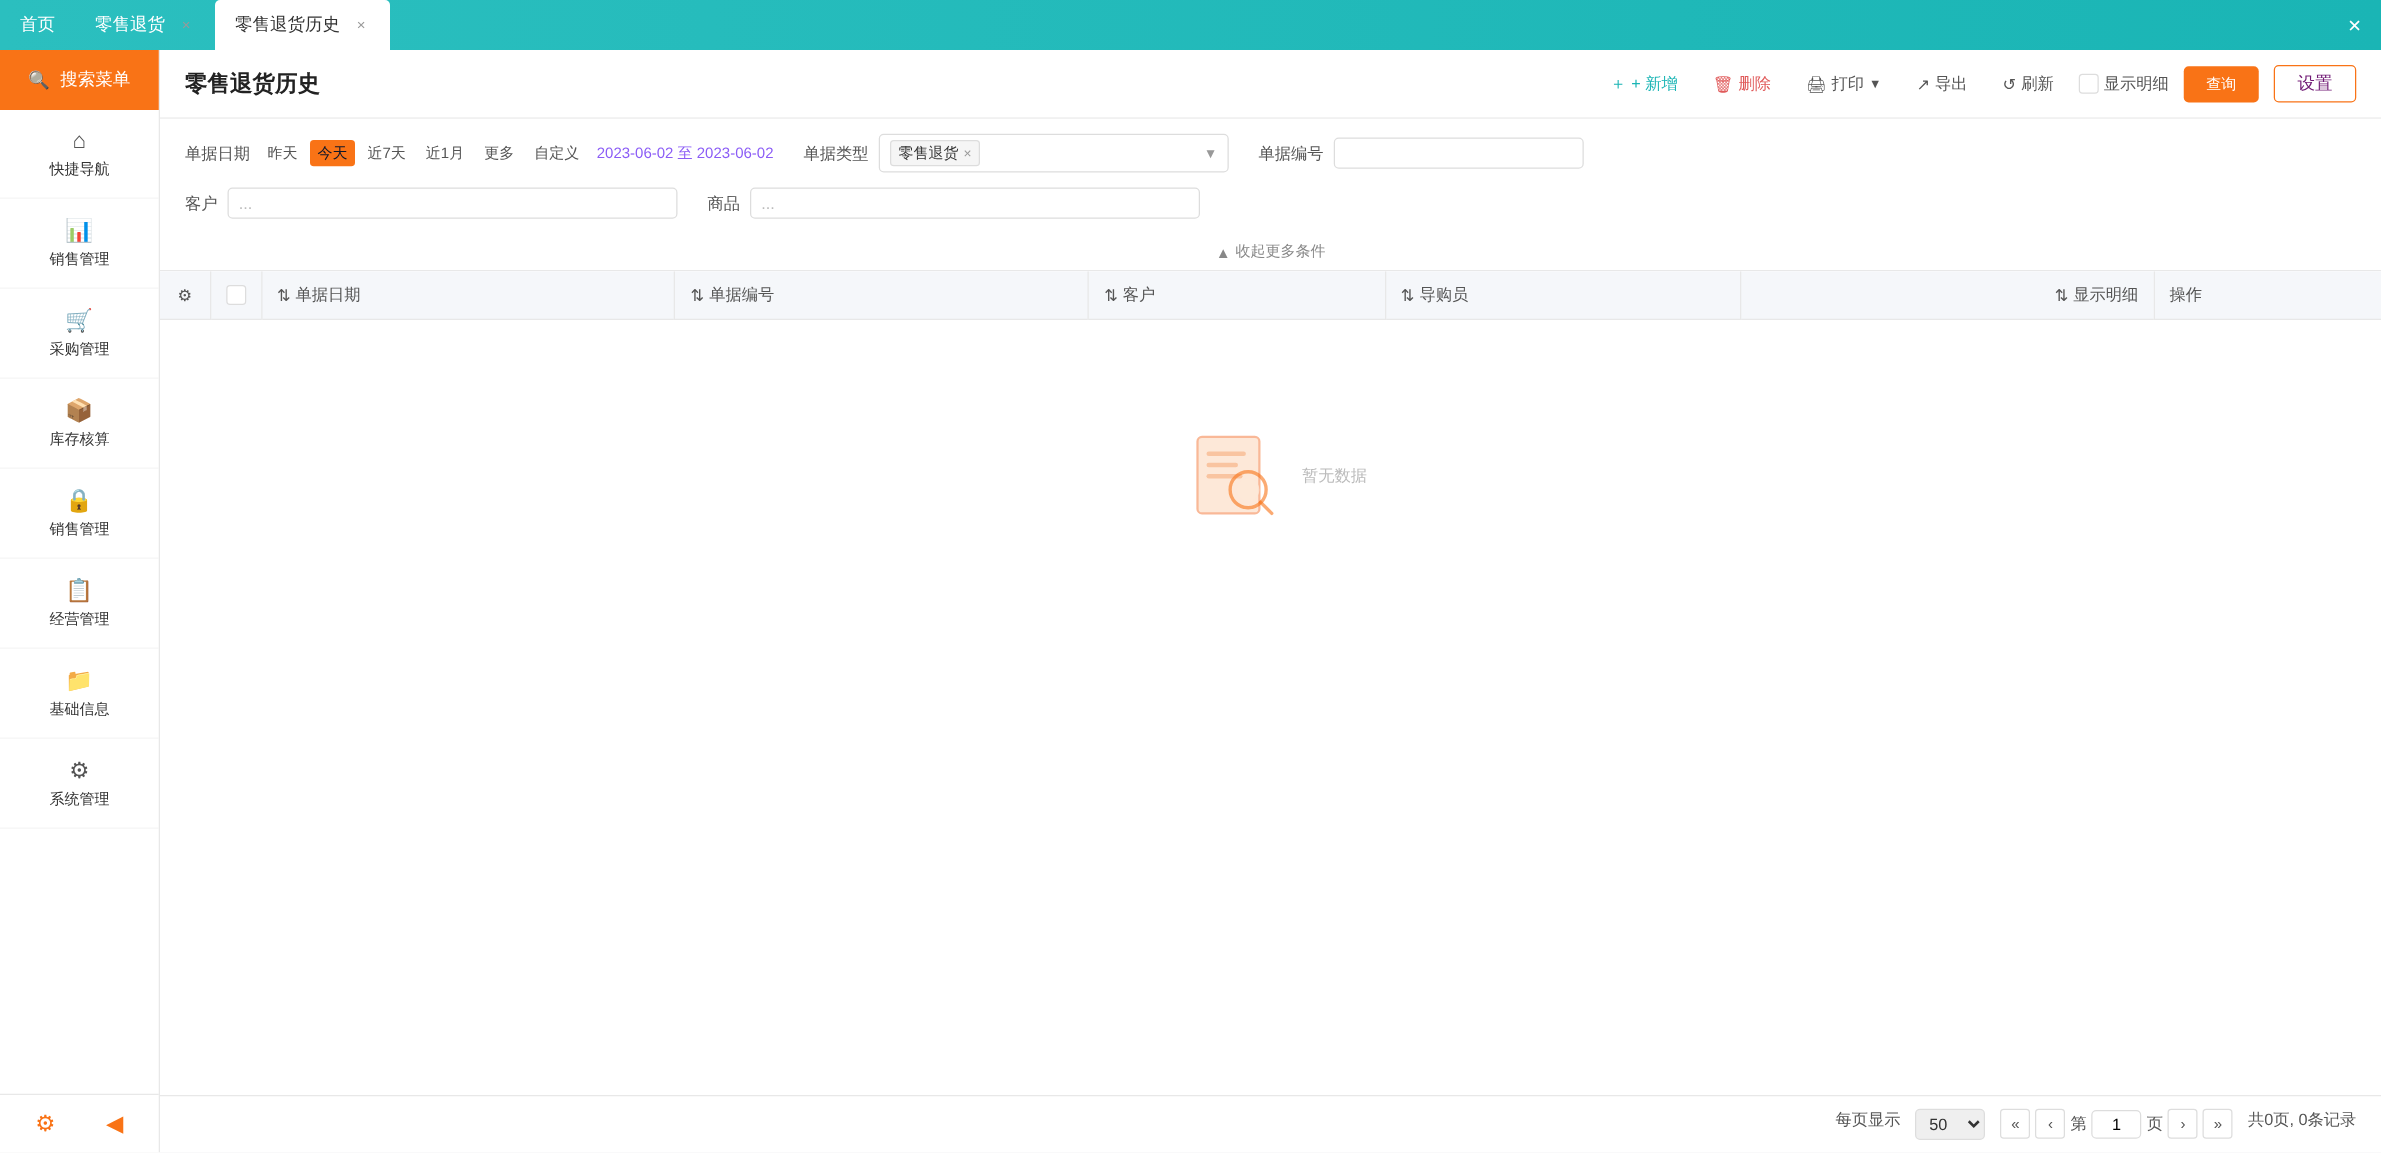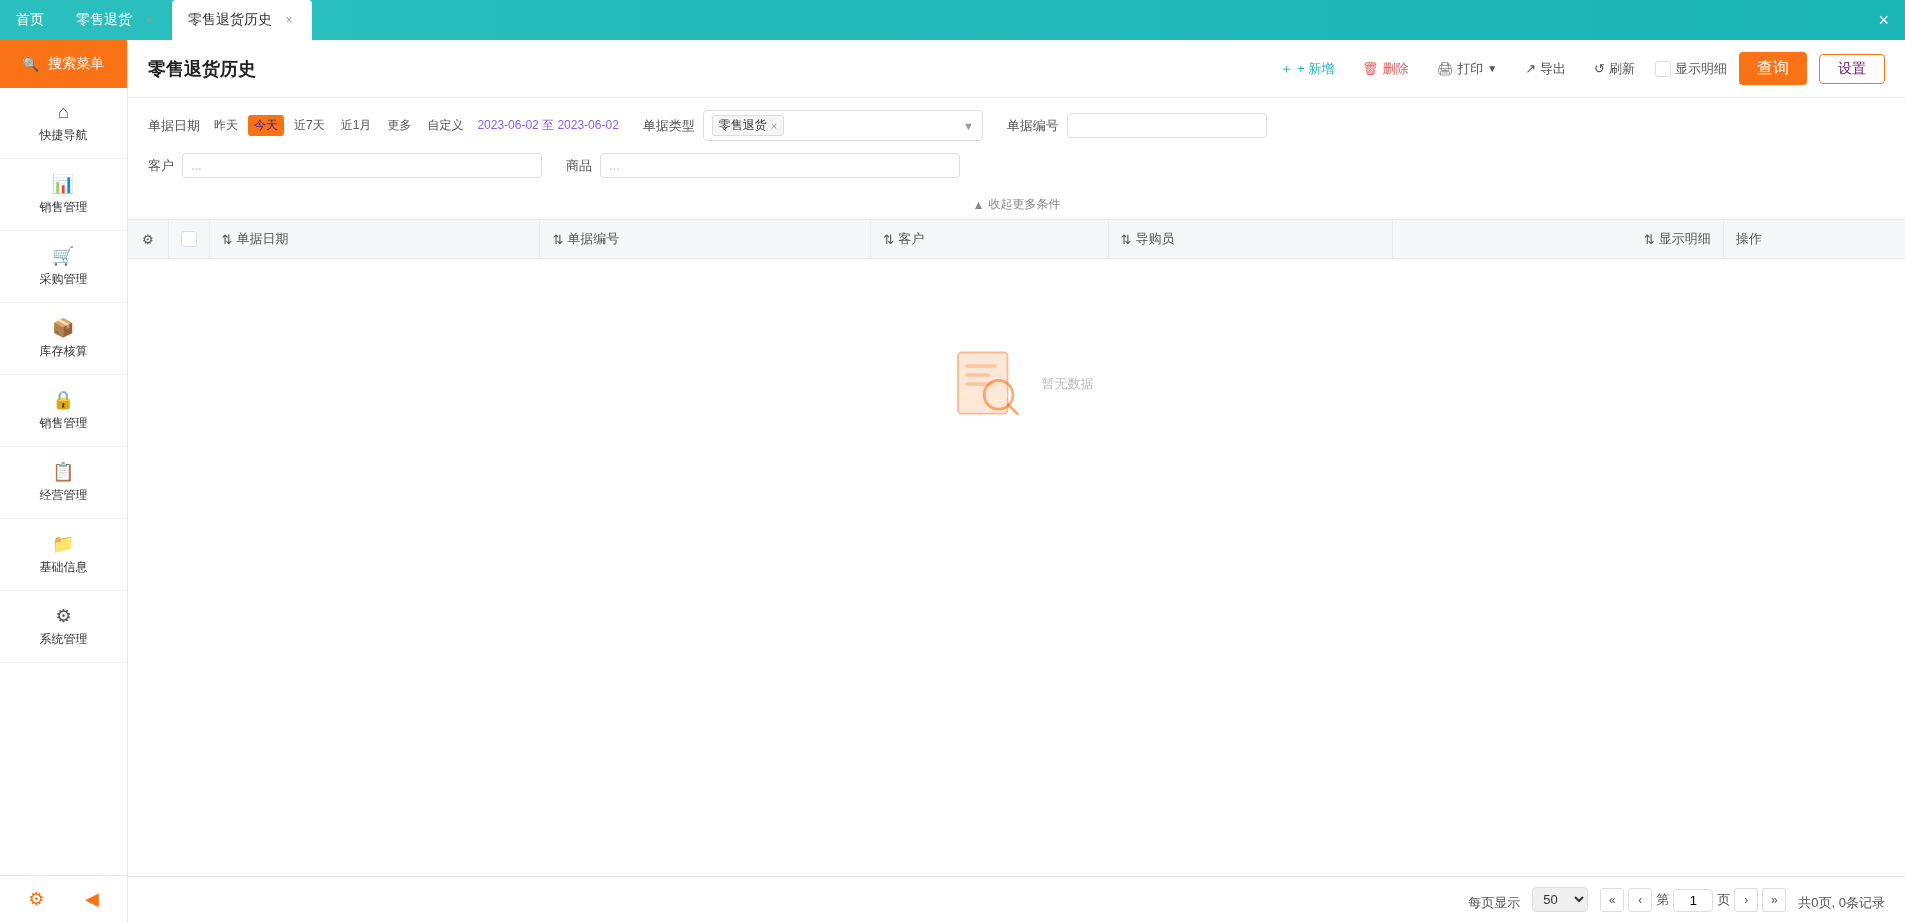--- a/index.html
+++ b/index.html
@@ -154,21 +154,21 @@
       border-radius: 4px;
     }
     .toolbar-btn.new { color: #1ab5b5; }
     .toolbar-btn.delete { color: #e05a5a; }
     .btn-query {
       background: #f97316;
       color: #fff;
       border: none;
       padding: 6px 18px;
       border-radius: 4px;
-      font-size: 16px;
+      font-size: 12px;
       cursor: pointer;
     }
     .btn-setting {
       background: #fff;
       color: #701a75;
       border: 1px solid #f97316;
       padding: 5px 18px;
       border-radius: 4px;
       font-size: 14px;
       cursor: pointer;
@@ -215,21 +215,21 @@
     }
     .date-btn {
       font-size: 12px;
       color: #555;
       cursor: pointer;
       padding: 2px 6px;
       border-radius: 3px;
     }
     .date-btn.active {
       background: #f97316;
-      color: #4c1d95;
+      color: #0f172a;
     }
     .date-range {
       font-size: 12px;
       color: #8b5cf6;
     }
     .filter-input {
       border: 1px solid #ddd;
       border-radius: 4px;
       padding: 4px 8px;
       font-size: 13px;
@@ -316,21 +316,21 @@
       gap: 12px;
     }
     .empty-icon {
       width: 90px;
       height: 90px;
     }
 
     
     .pagination {
       display: flex;
-      align-items: flex-end;
+      align-items: flex-start;
       justify-content: flex-end;
       padding: 10px 20px;
       background: #fff;
       border-top: 1px solid #e8e8e8;
       font-size: 13px;
       color: #555;
       gap: 12px;
       flex-shrink: 0;
     }
     .page-size-select {

